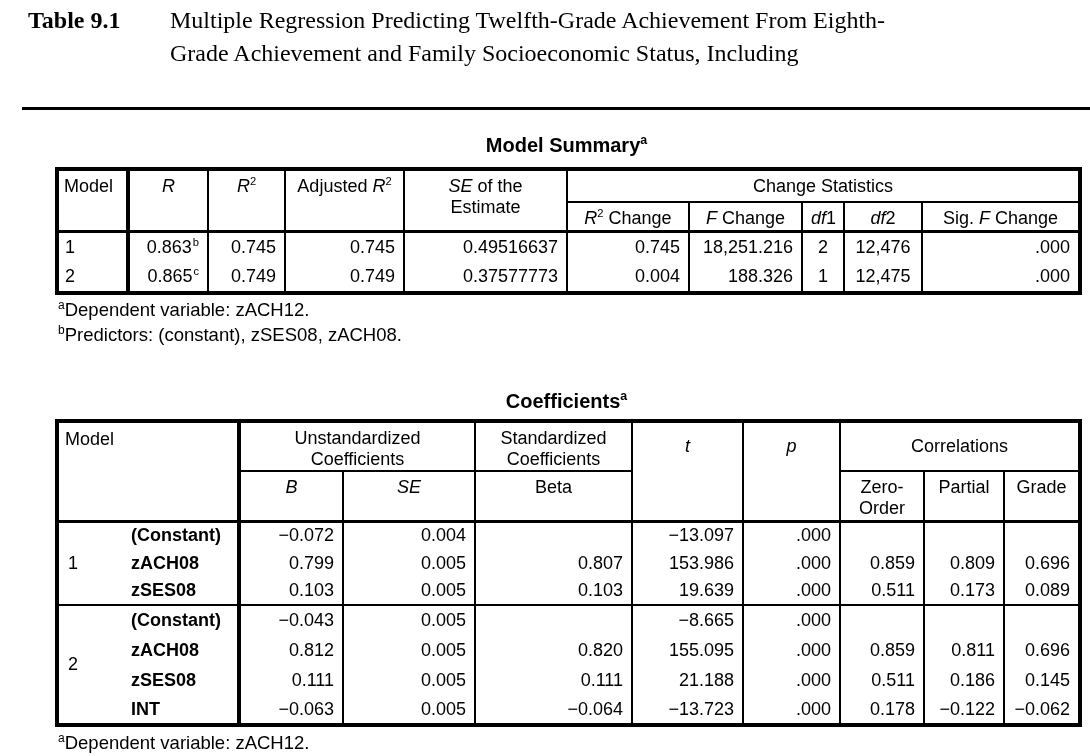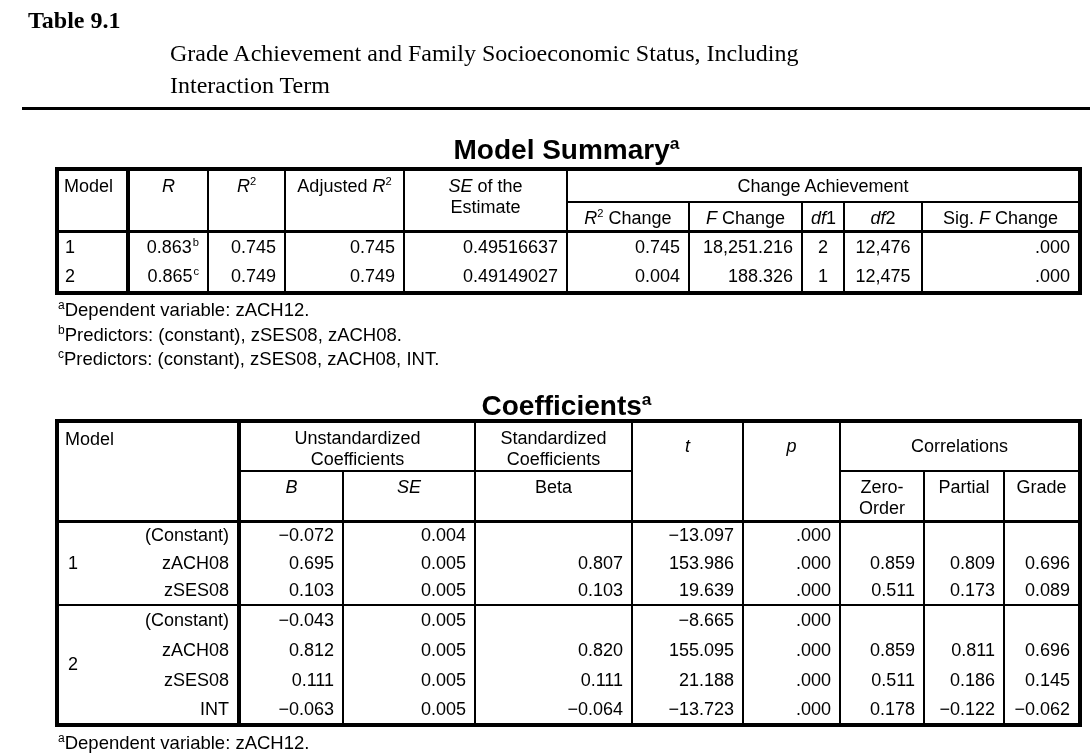--- a/index.html
+++ b/index.html
@@ -10,21 +10,21 @@
 
   
   .heading { position:absolute; top:4px; left:6px; width:1080px; display:flex;
              font-family:"Liberation Serif", serif; font-size:24px; line-height:32.5px; color:#000; }
   .heading .lbl { font-weight:bold; width:142px; flex:none; }
   .heading .txt { flex:1; }
   .top-rule { position:absolute; top:107px; left:0; width:1090px; height:3px; background:#000; }
 
   
   .tcap { position:absolute; left:33px; width:1023px; text-align:center;
-          font-weight:bold; font-size:28px; color:#000; }
+          font-weight:bold; font-size:20px; color:#000; }
   .ms-cap { top:134px; }
   .co-cap { top:390px; }
   sup { font-size:0.62em; line-height:0; }
   .val-sup { margin-left:1px; }
 
   
   table { position:absolute; left:33px; width:1023px; border-collapse:collapse;
           table-layout:fixed; font-size:18px; color:#000; background:#fff;
           border:4px solid #000;padding-left:24px; }
   th, td { border:2px solid #000; padding:0 8px; font-weight:normal; overflow:hidden; }
@@ -46,40 +46,39 @@
 
   
   .co { top:419px; }
   .co .h1 { height:50px; }
   .co .h2 { height:50px; }
   .co .h2 th, .co thead th[rowspan], .co thead th.mhead { border-bottom:3px solid #000; }
   .co .mhead { text-align:left; vertical-align:top; padding:6px 0 0 6px; }
   .co .tp { padding-top:13px; }
   .co tr.gstart td { border-top:2px solid #000; }
   .co td.mnum { border-right:none; text-align:left; padding-left:9px; }
-  .co td.var { border-left:none; text-align:right; padding-left:9px; }
+  .co td.var { border-left:none; text-align:left; padding-left:9px;font-weight:bold; }
   .co tr.r1 { height:28px; }
   .co tr.r2 { height:30px; }
 
   
   .notes { position:absolute; left:36px; top:298px; font-size:18.5px; line-height:24.5px; color:#000; }
   .co-note { position:absolute; left:36px; top:732px; font-size:18.5px; color:#000; }
   .notes sup, .co-note sup { font-size:12px; }
 </style>
 </head>
 <body>
 
 <div class="page">
 
   <div class="heading">
     <span class="lbl">Table 9.1</span>
     <span class="txt">
-      <br>
+      <span>Multiple Regression Predicting Twelfth-Grade Achievement From Eighth-</span><br>
       <span>Grade Achievement and Family Socioeconomic Status, Including</span><br>
-      <span>Interaction Term</span>
     </span>
   </div>
   <div class="top-rule"></div>
 
   <div class="tcap ms-cap"><span>Model Summary</span><sup>a</sup></div>
 
   <table class="ms">
     <colgroup>
       <col style="width:71px">
         <col style="width:80px">
@@ -92,21 +91,21 @@
       <col style="width:78px">
         <col style="width:158px">
     </colgroup>
     <thead>
       <tr class="h1">
         <th rowspan="2" class="mhead thick-r">Model</th>
         <th rowspan="2"><i>R</i></th>
         <th rowspan="2"><i>R</i><sup>2</sup></th>
         <th rowspan="2"><span>Adjusted </span><i>R</i><sup>2</sup></th>
         <th rowspan="2"><i>SE</i><span> of the</span><br><span>Estimate</span></th>
-        <th colspan="5">Change Achievement</th>
+        <th colspan="5">Change Statistics</th>
       </tr>
       <tr class="h2">
         <th><i>R</i><sup>2</sup><span> Change</span></th>
         <th><i>F</i><span> Change</span></th>
         <th><i>df</i><span>1</span></th>
         <th><i>df</i><span>2</span></th>
         <th><span>Sig. </span><i>F</i><span> Change</span></th>
       </tr>
     </thead>
     <tbody>
@@ -120,34 +119,33 @@
         <td class="num">18,251.216</td>
         <td class="ctr">2</td>
         <td class="ctr">12,476</td>
         <td class="num">.000</td>
       </tr>
       <tr>
         <td class="mdl thick-r">2</td>
         <td class="num"><span>0.865</span><sup class="val-sup">c</sup></td>
         <td class="num">0.749</td>
         <td class="num">0.749</td>
-        <td class="num">0.49149027</td>
+        <td class="num">0.37577773</td>
         <td class="num">0.004</td>
         <td class="num">188.326</td>
         <td class="ctr">1</td>
         <td class="ctr">12,475</td>
         <td class="num">.000</td>
       </tr>
     </tbody>
   </table>
 
   <div class="notes">
     <div><sup>a</sup><span>Dependent variable: zACH12.</span></div>
     <div><sup>b</sup><span>Predictors: (constant), zSES08, zACH08.</span></div>
-    <div><sup>c</sup><span>Predictors: (constant), zSES08, zACH08, INT.</span></div>
   </div>
 
   <div class="tcap co-cap"><span>Coefficients</span><sup>a</sup></div>
 
   <table class="co">
     <colgroup>
       <col style="width:65px">
         <col style="width:117px">
         <col style="width:104px">
         <col style="width:132px">
@@ -185,21 +183,21 @@
         <td class="num">0.004</td>
         <td class="num"></td>
         <td class="num">−13.097</td>
         <td class="num">.000</td>
         <td class="num"></td>
         <td class="num"></td>
         <td class="num"></td>
       </tr>
       <tr class="r1">
         <td class="var thick-r">zACH08</td>
-        <td class="num">0.695</td>
+        <td class="num">0.799</td>
         <td class="num">0.005</td>
         <td class="num">0.807</td>
         <td class="num">153.986</td>
         <td class="num">.000</td>
         <td class="num">0.859</td>
         <td class="num">0.809</td>
         <td class="num">0.696</td>
       </tr>
       <tr class="r1">
         <td class="var thick-r">zSES08</td>

